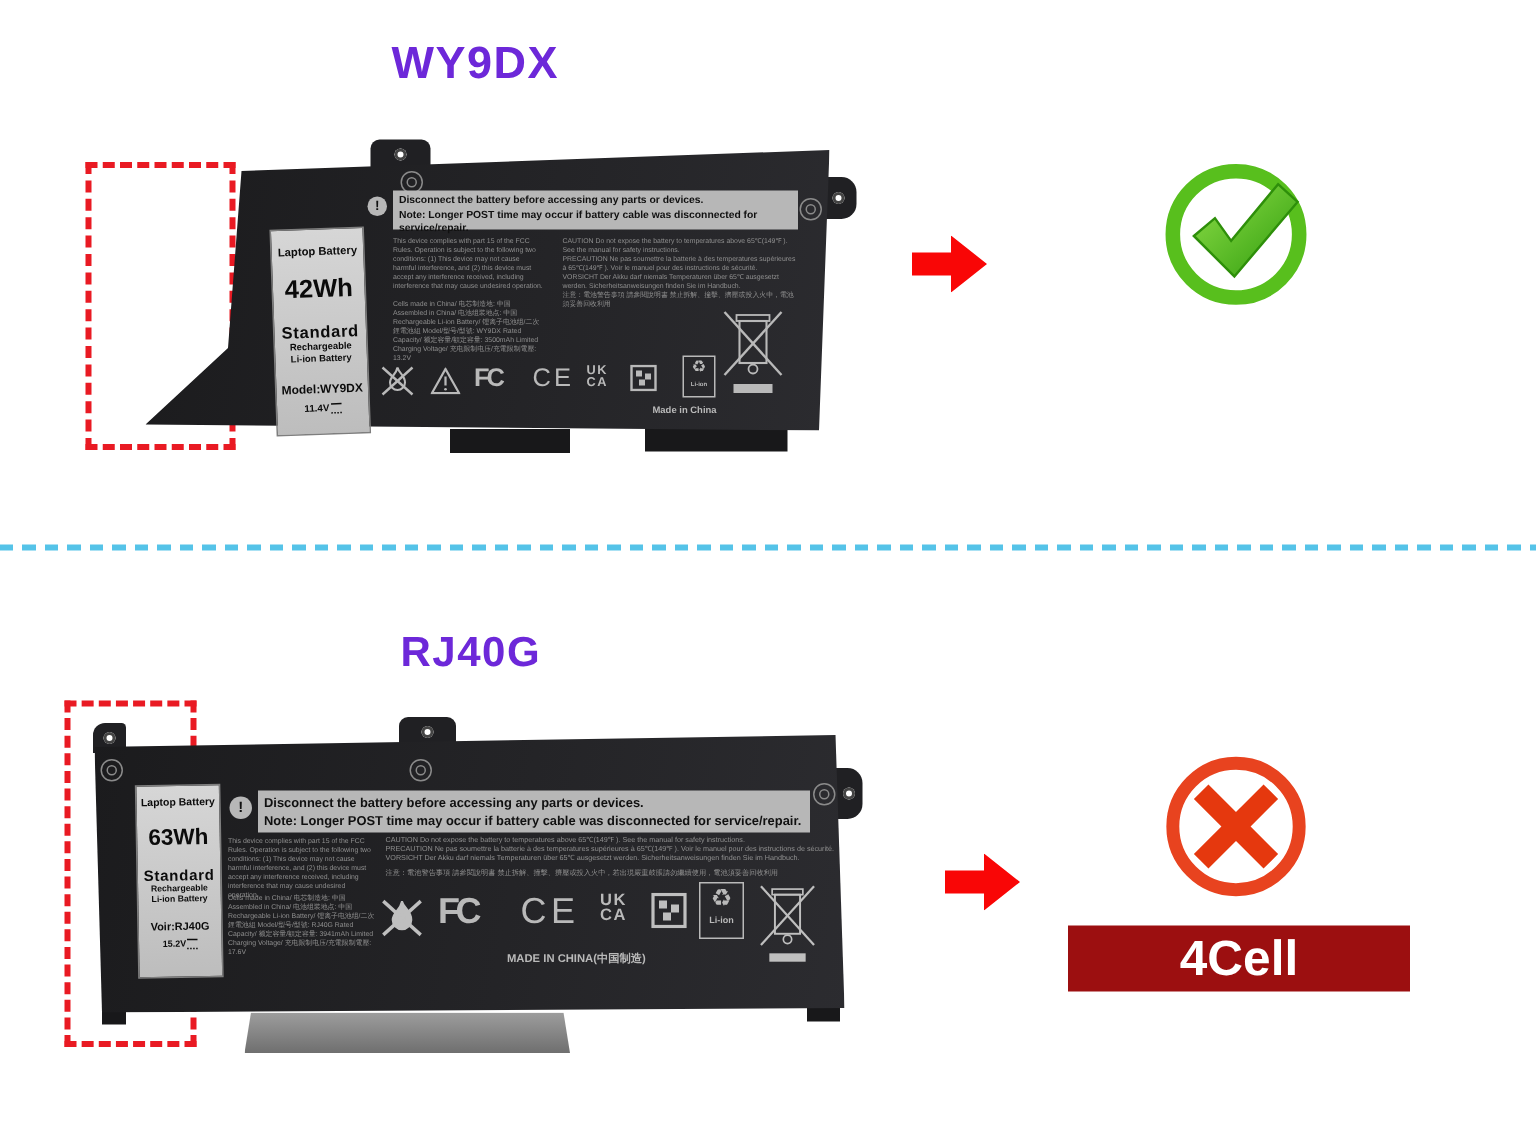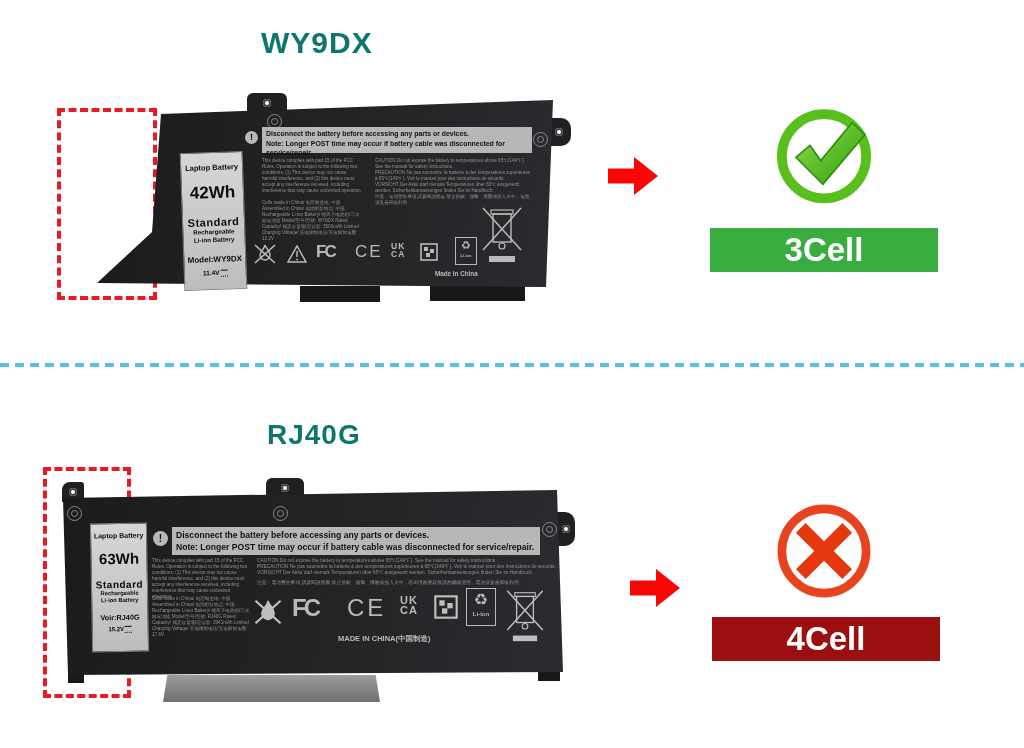--- a/index.html
+++ b/index.html
@@ -1,21 +1,21 @@
 <!DOCTYPE html>
 <html style="--highlight-red: #e91a23; --divider-cyan: #55c3e8; --arrow-red: #f90606; --badge-green: #3aad41; --badge-dark-red: #9c0f10; --check-green: #58bf1d; --cross-red: #e8431f;"><head>
 <meta charset="utf-8">
 <style>
   html,body{margin:0;padding:0;background:#fff;}
   #stage{position:relative;width:1024px;height:748px;background:#fff;overflow:hidden;
          font-family:"Liberation Sans",sans-serif;color:#000;}
   .abs{position:absolute;}
 
   
-  .sec-title{font-weight:bold;font-size:30px;letter-spacing:1px;color:#0f766e;}
+  .sec-title{font-weight:bold;font-size:30px;letter-spacing:1px;color:#6d28d9;}
 
   
   .hl-red{border:4px dashed var(--highlight-red,#e91a23);background:transparent;}
 
   
   .divider{left:0;width:1024px;height:4px;
     background:repeating-linear-gradient(90deg,var(--divider-cyan,#55c3e8) 0 9px,transparent 9px 15px);}
 
   
   .bat-body{background:linear-gradient(100deg,#1b1b1d 0%,#242427 55%,#2c2c30 100%);}
@@ -150,21 +150,20 @@
     <defs>
       <linearGradient id="gchk" x1="0" y1="0" x2="1" y2="1">
         <stop offset="0" stop-color="#8fdf49"></stop>
           <stop offset="1" stop-color="#2f9c0c"></stop>
       </linearGradient>
     </defs>
     <circle cx="50" cy="53" r="39" fill="none" stroke="var(--check-green,#58bf1d)" stroke-width="9"></circle>
     <path d="M24 54 L37 43 L47 57 L76 22 L88 33 L49 79 Z" fill="url(#gchk)" stroke="#2e8f0a" stroke-width="1.5"></path>
   </svg>
 
-  <div class="abs badge" style="left:710px;top:228px;width:228px;height:44px;line-height:44px;background:var(--badge-green,#3aad41);">3Cell</div>
 
   <div class="abs divider" style="top:363px;"></div>
 
   <div class="abs sec-title" style="left:267px;top:419px;font-size:28px;">RJ40G</div>
 
   <div class="abs hl-red" style="left:43px;top:467px;width:80px;height:223px;"></div>
 
   <div class="abs" style="left:60px;top:476px;width:514px;height:234px;">
     <div class="abs tab" style="left:2px;top:6px;width:22px;height:20px;border-radius:8px 3px 0 0;">
       <span class="hole" style="left:7px;top:6px;"></span>

